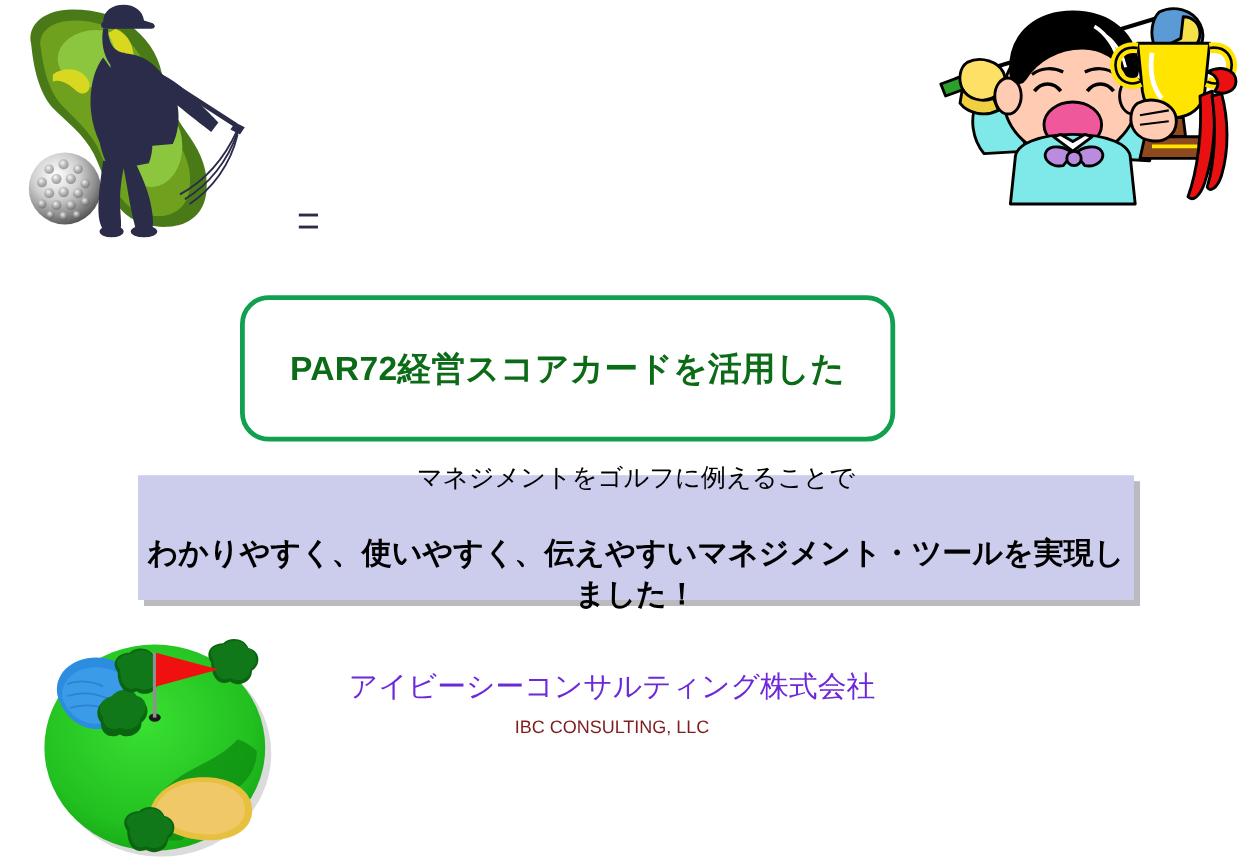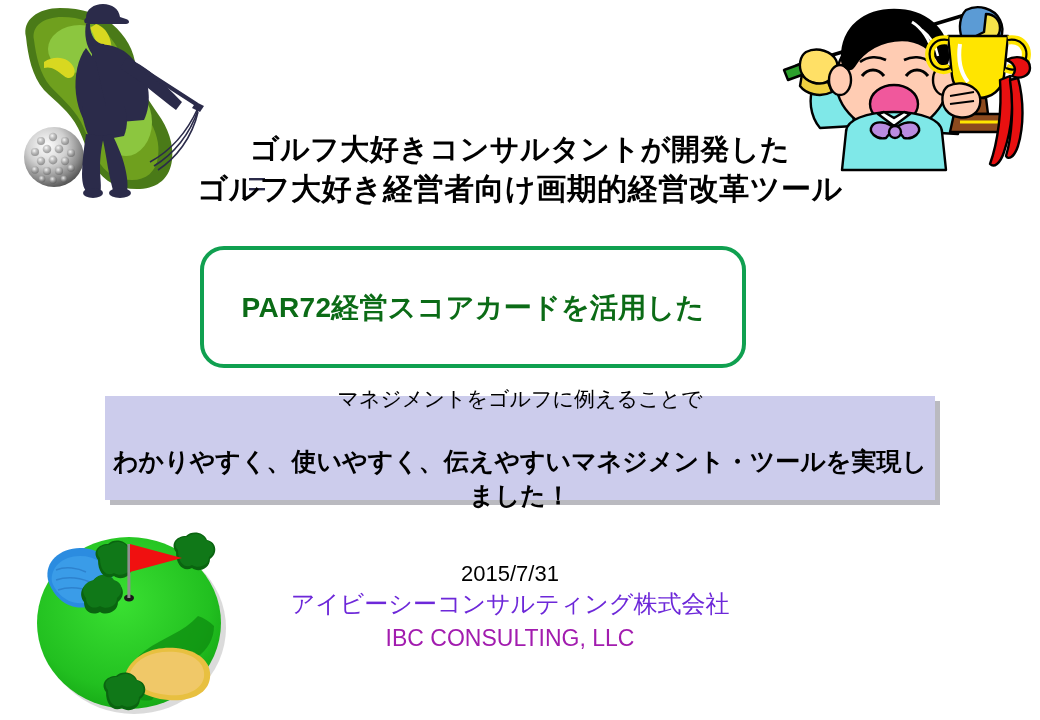--- a/index.html
+++ b/index.html
@@ -87,21 +87,21 @@
     color: #0B6B16;
     font-weight: bold;
     font-size: 28px;
     line-height: 39px;
     letter-spacing: 0.3px;
   }
 
   
   .lavender-box {
     position: absolute;
-    left: 105px;
+    left: 115px;
     top: 396px;
     width: 830px;
     height: 104px;
     background: #CCCCEC;
     box-shadow: 5px 5px 0 rgba(130,130,140,0.55);
     display: flex;
     flex-direction: column;
     align-items: center;
     justify-content: center;
   }
@@ -133,23 +133,23 @@
     line-height: 31px;
     color: #000000;
   }
   .footer .company-ja {
     font-size: 24px;
     line-height: 33px;
     color: #6d28d9;
     font-family: Liberation Mono, monospace;
   }
   .footer .company-en {
-    font-size: 23px;
+    font-size: 15px;
     line-height: 32px;
-    color: #a21caf;
+    color: #7f1d1d;
   }
 </style>
 </head>
 <body>
 
 <div class="slide">
 
   <div class="golfer-art">
     <svg viewBox="0 0 258 196" xmlns="http://www.w3.org/2000/svg" aria-hidden="true">
 
@@ -312,24 +312,20 @@
         <path d="M244 60 C256 54 268 58 268 68 C268 76 258 80 250 76
                  C256 70 252 62 244 60 Z" fill="#E81010"></path>
         <path d="M248 76 C252 100 250 128 242 152 C238 164 232 168 228 164
                  C236 142 240 110 238 80 Z" fill="#E81010"></path>
         <path d="M256 78 C262 100 262 126 256 146 C252 158 246 160 244 156
                  C250 136 252 106 248 80 Z" fill="#E81010"></path>
       </g>
     </svg>
   </div>
 
-  <div class="headline">
-    <div class="l1">ゴルフ大好きコンサルタントが開発した</div>
-    <div class="l2">ゴルフ大好き経営者向け画期的経営改革ツール</div>
-  </div>
 
   <div class="green-box">
     <div class="green-box-text">
       <div>PAR72経営スコアカードを活用した</div>
     </div>
   </div>
 
   <div class="lavender-box">
     <div class="lav-l1">マネジメントをゴルフに例えることで</div>
     <div class="lav-l2">わかりやすく、使いやすく、伝えやすいマネジメント・ツールを実現しました！</div>
@@ -395,18 +391,17 @@
 
       <ellipse cx="107" cy="76" rx="5" ry="3.4" fill="#1A1A1A"></ellipse>
 
       <rect x="105.4" y="22" width="3" height="54" fill="#909090"></rect>
 
       <path d="M108 22 L160 36 L108 50 Z" fill="#F01010"></path>
     </svg>
   </div>
 
   <div class="footer">
-    <div class="date">2015/7/31</div>
     <div class="company-ja">アイビーシーコンサルティング株式会社</div>
     <div class="company-en">IBC CONSULTING, LLC</div>
   </div>
 
 </div>
 
 </body></html>

